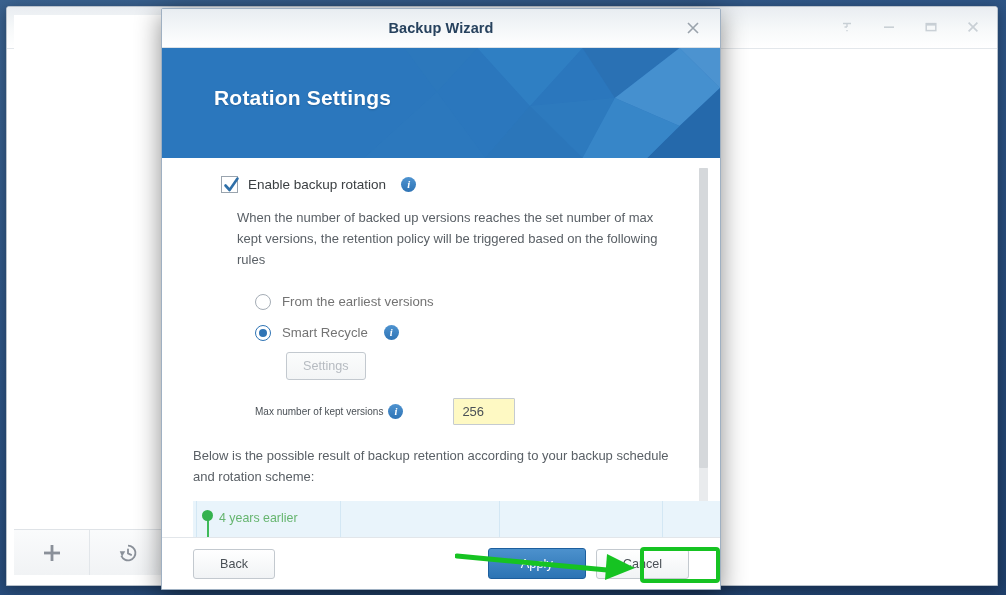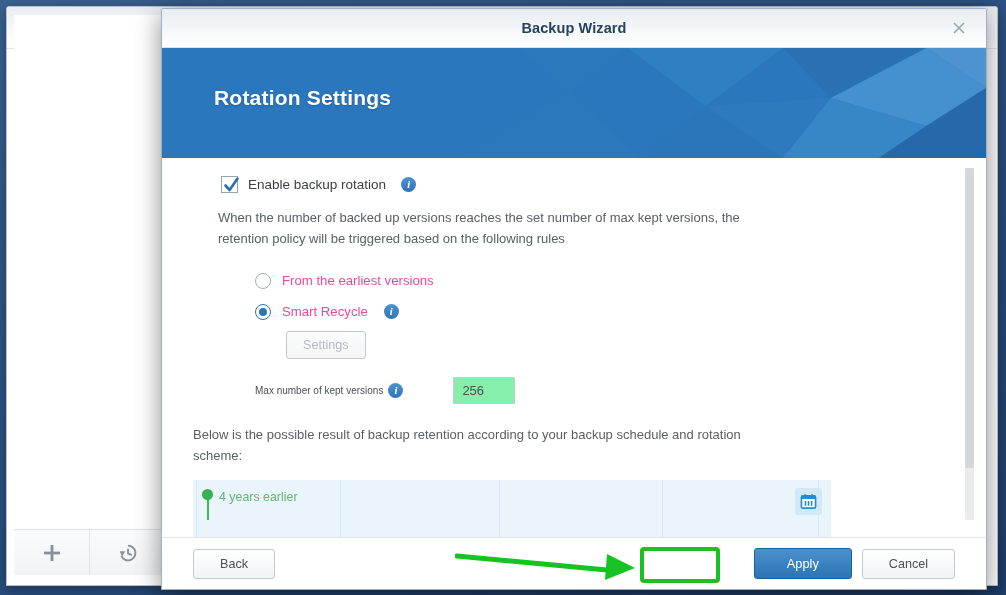--- a/index.html
+++ b/index.html
@@ -67,21 +67,21 @@
     display: flex; align-items: center; justify-content: center;
     color: #8a9099;
     border-right: 1px solid #e2e6ea;
   }
   #bg-bottombar .bb:last-child { border-right: none; }
 
   
   #dialog {
     position: absolute;
     left: 161px; top: 8px;
-    width: 826px; height: 582px;
+    width: 560px; height: 582px;
     background: #ffffff;
     border: 1px solid #9fb0c2;
     box-shadow: 0 6px 26px rgba(0,0,0,.45);
     border-radius: 2px 2px 0 0;
     overflow: hidden;
     display: flex; flex-direction: column;
   }
   #dlg-titlebar {
     position: relative;
     height: 39px; flex: 0 0 39px;
@@ -152,39 +152,39 @@
     display: inline-block; vertical-align: -3px;
     width: 15px; height: 15px; border-radius: 50%;
     background: linear-gradient(180deg,#4e93d0,#2f74b5);
     color: #fff; font-size: 10.5px; font-style: italic; font-weight: bold;
     text-align: center; line-height: 15px;
     font-family: "Liberation Serif", serif;
     margin-left: 5px;
   }
 
   .desc {
-    margin: 14px 0 0 25px;
+    margin: 14px 0 0 44px;
     font-size: 13px; color: #5a6066; line-height: 1.62;
     max-width: 556px;
   }
 
   .radio-list { margin: 16px 0 0 62px; }
   .radio-row { display: flex; align-items: center; gap: 11px; height: 31px; }
   .rb {
     width: 16px; height: 16px; border-radius: 50%;
     border: 1px solid #a5adb6; background: #fff;
     flex: 0 0 16px; position: relative;
   }
   .rb.on { border-color: #2f74b5; }
   .rb.on::after {
     content: ""; position: absolute;
     left: 3px; top: 3px; width: 8px; height: 8px;
     border-radius: 50%; background: #2f74b5;
   }
-  .rb-label { font-size: 13.2px; color: #ec4899; }
+  .rb-label { font-size: 13.2px; color: #737373; }
 
   .btn {
     font-size: 12.6px;
     border: 1px solid #c3c9cf;
     background: linear-gradient(180deg,#ffffff,#f1f3f5);
     border-radius: 3px;
     padding: 6px 16px;
     color: #4a5056;
   }
   .btn.disabled { color: #b6bbc1; background: linear-gradient(180deg,#fbfcfc,#f3f5f6); }
@@ -192,21 +192,21 @@
 
   .maxrow {
     display: flex; align-items: center;
     margin: 18px 0 0 62px;
   }
   .maxrow .lab { font-size: 10px; color: #4a5056; }
   #max-input {
     margin-left: 50px;
     width: 62px; height: 27px;
     border: 1px solid #c5cbd1;
-    background: #86efac;
+    background: #fef9c3;
     font-size: 13px; color: #4a5056;
     padding: 0 8px;
     font-family: "Liberation Sans", sans-serif;
     border-radius: 1px;
   }
 
   .desc2 {
     margin: 20px 0 0 0;
     font-size: 13px; color: #5a6066; line-height: 1.62;
     max-width: 590px;

